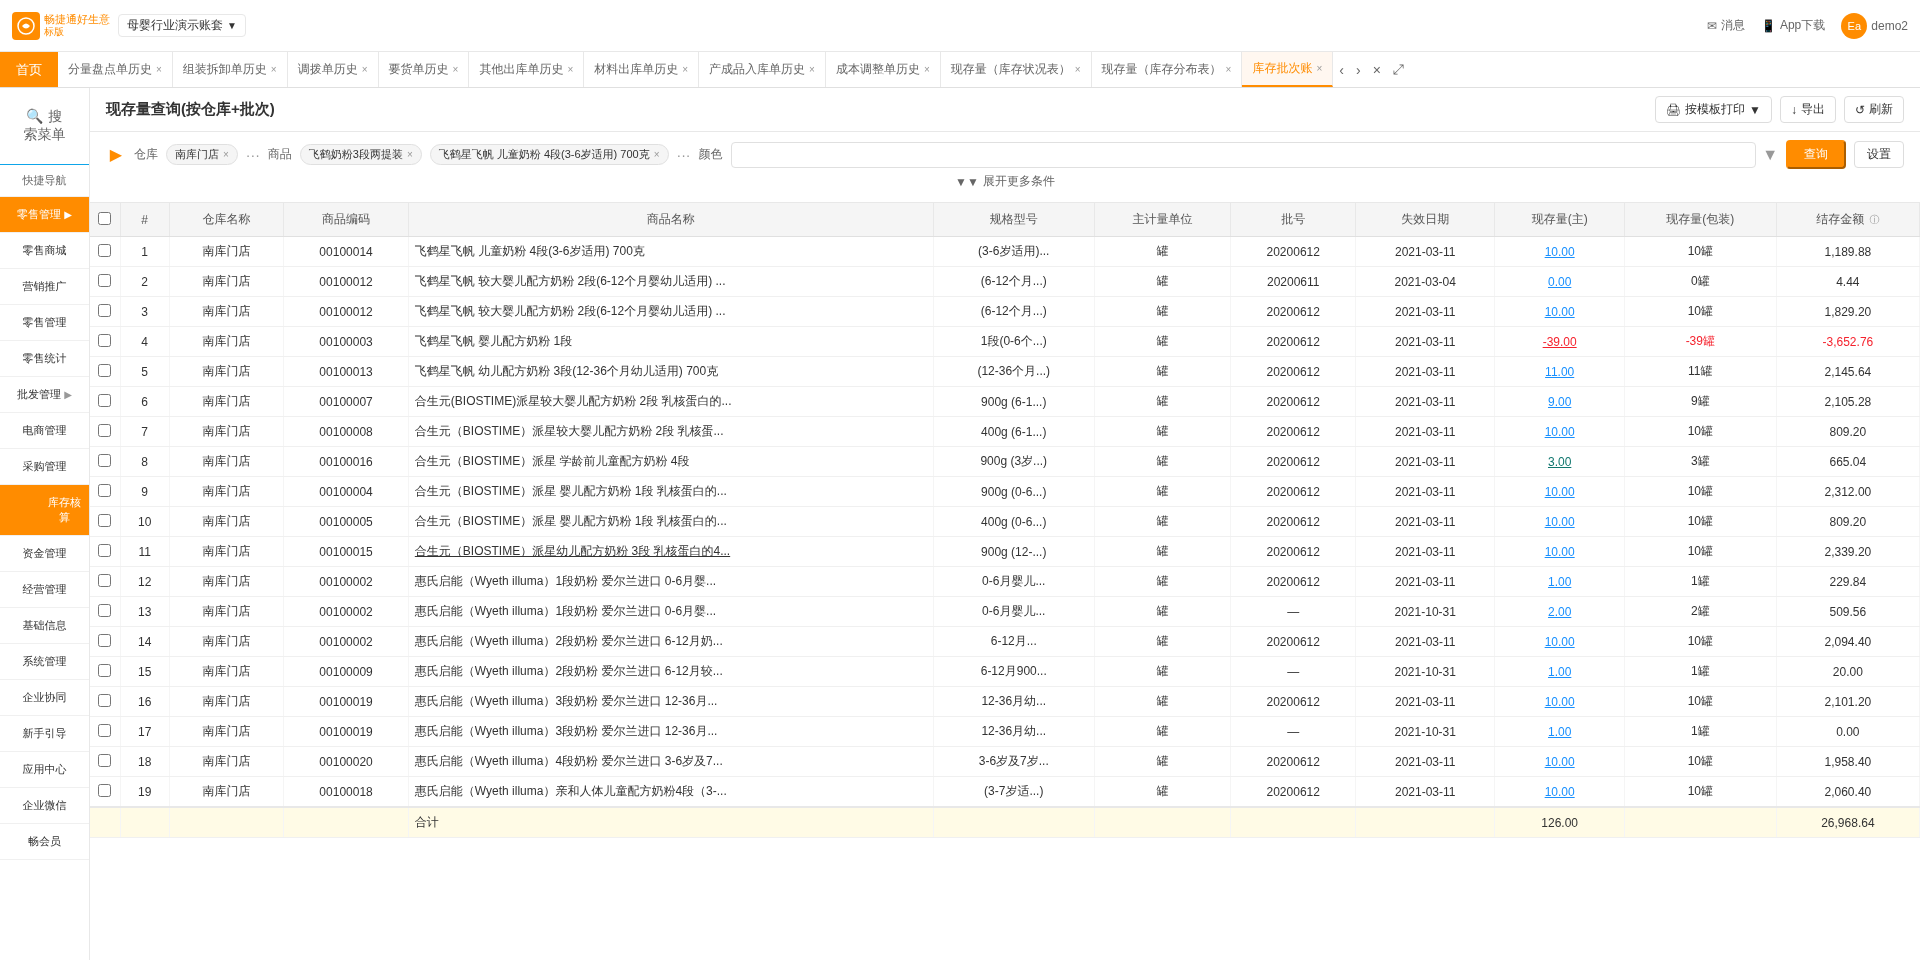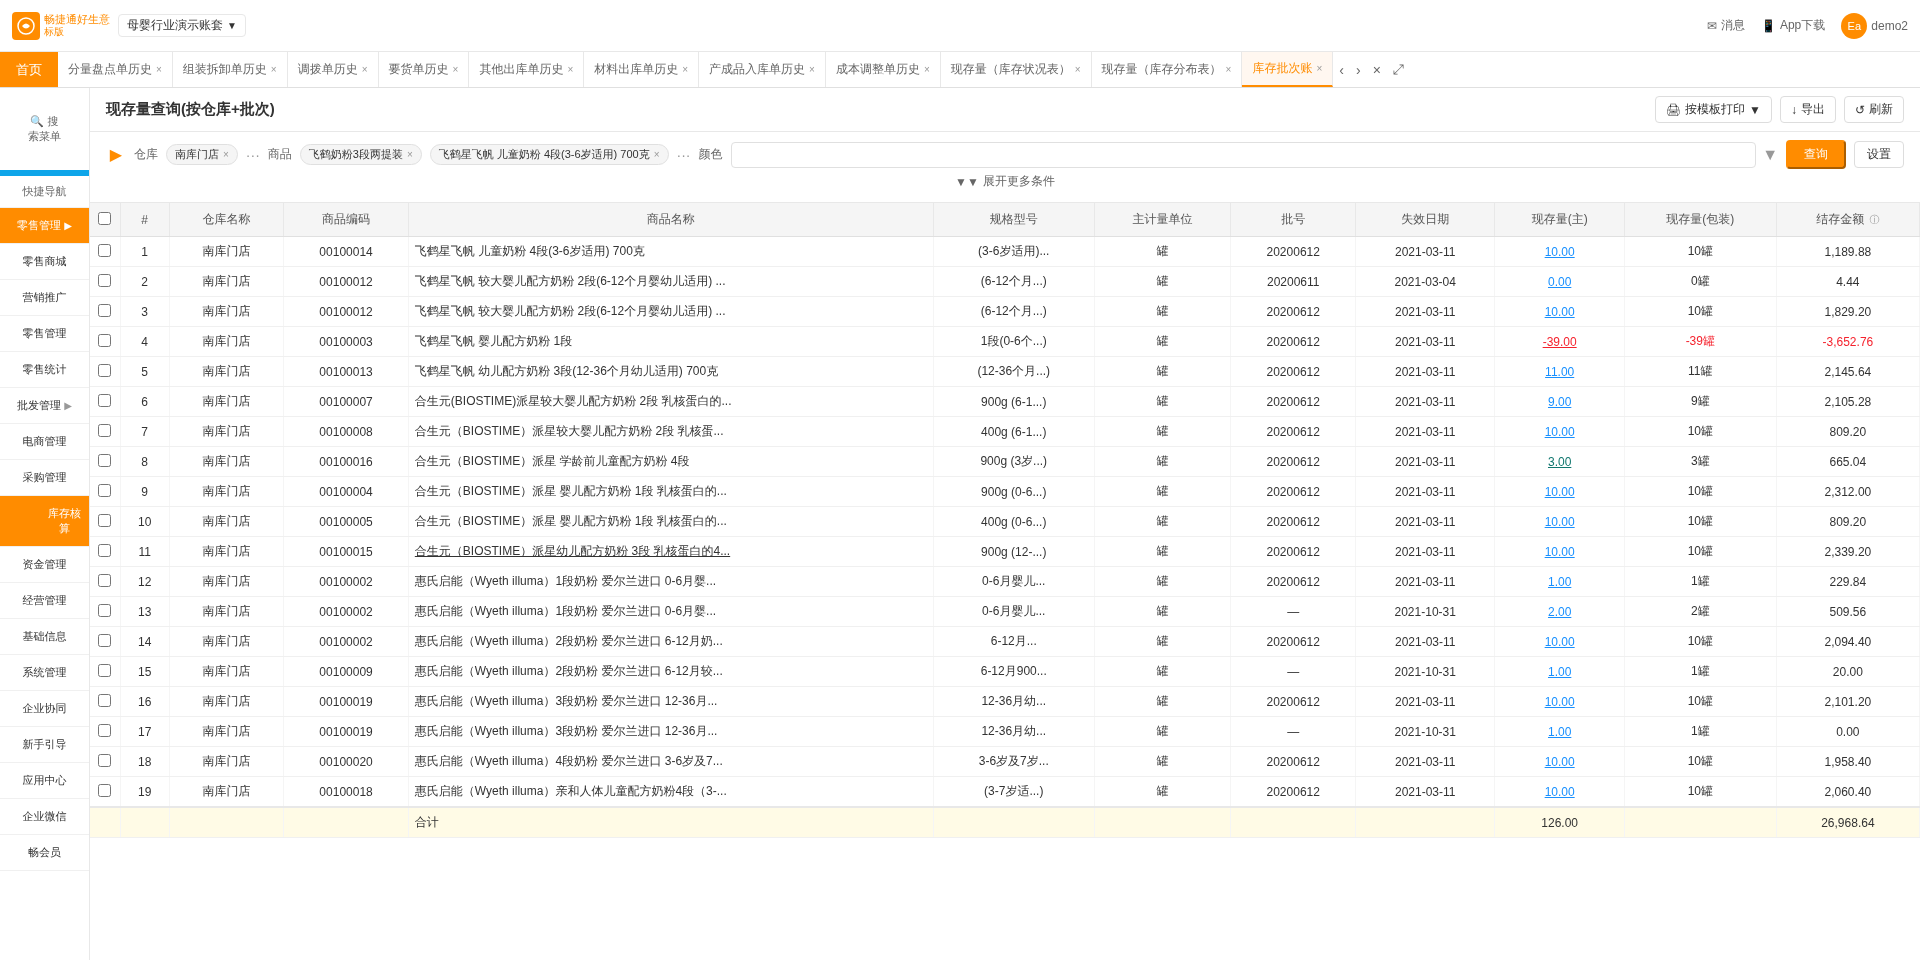--- a/index.html
+++ b/index.html
@@ -38,21 +38,21 @@
     }
     .tab-item.active { color: #ff8c00; background: #fff7f0; border-bottom: 2px solid #ff8c00; }
     .tab-close { font-size: 10px; color: #999; cursor: pointer; }
     .tab-nav-btn { padding: 0 6px; height: 100%; display: flex; align-items: center; cursor: pointer; color: #666; font-size: 14px; }
 
     
     .main-layout { display: flex; height: calc(960px - 40px - 36px); }
 
     
     .sidebar { width: 90px; background: #fff; border-right: 1px solid #e8e8e8; display: flex; flex-direction: column; overflow-y: auto; }
-    .sidebar-search { padding: 26px; border-bottom: 6px solid #0ea5e9; text-align: center; font-size: 11px; color: #666; cursor: pointer; }
+    .sidebar-search { padding: 20px; border-bottom: 1px solid #0ea5e9; text-align: center; font-size: 14px; color: #666; cursor: pointer; }
     .sidebar-nav-section { padding: 4px 0; text-align: center; font-size: 11px; color: #666; cursor: pointer; border-bottom: 1px solid #f0f0f0; padding: 8px 4px; }
     .sidebar-item {
       padding: 10px 4px; text-align: center; font-size: 11px; color: #333;
       cursor: pointer; border-bottom: 1px solid #f0f0f0;
     }
     .sidebar-item.active { background: #ff8c00; color: #fff; }
     .sidebar-item .arrow { font-size: 10px; color: #999; }
     .sidebar-item.active .arrow { color: #fff; }
 
     

